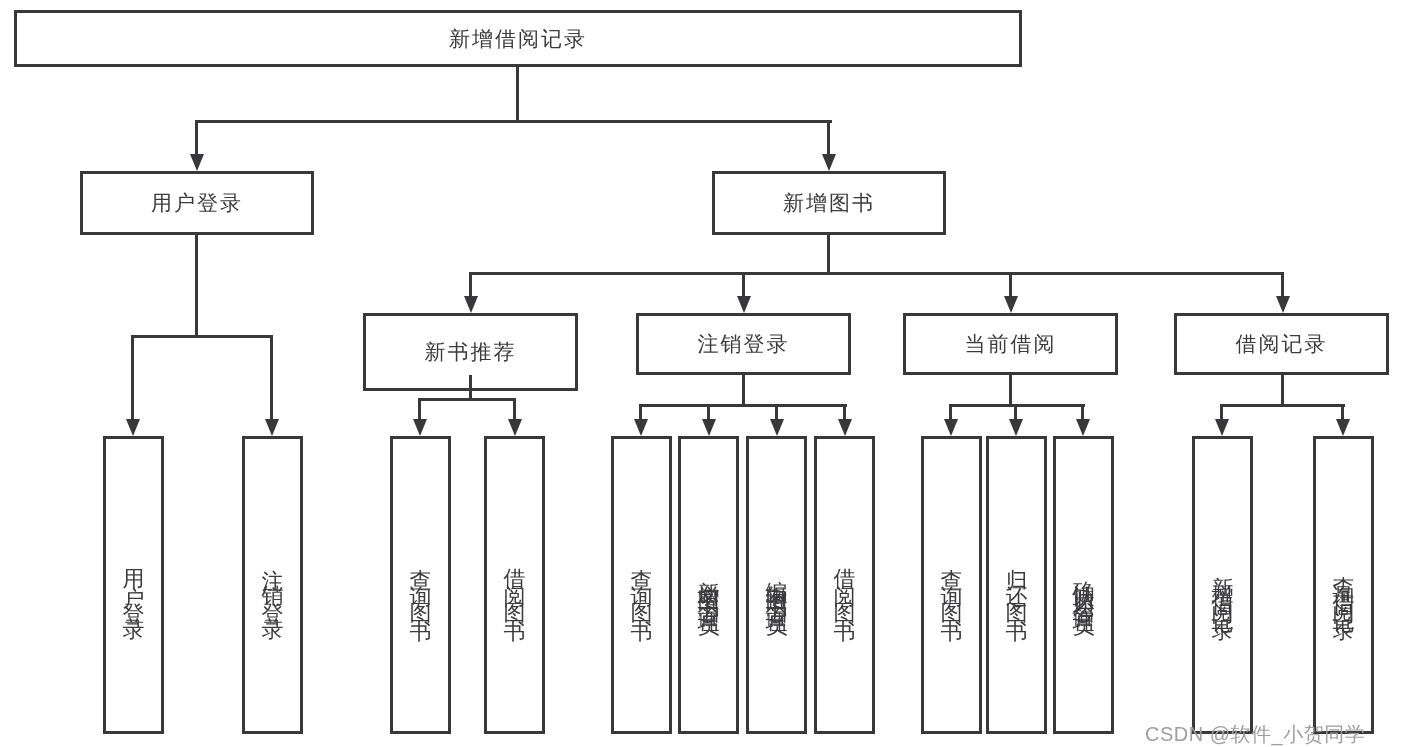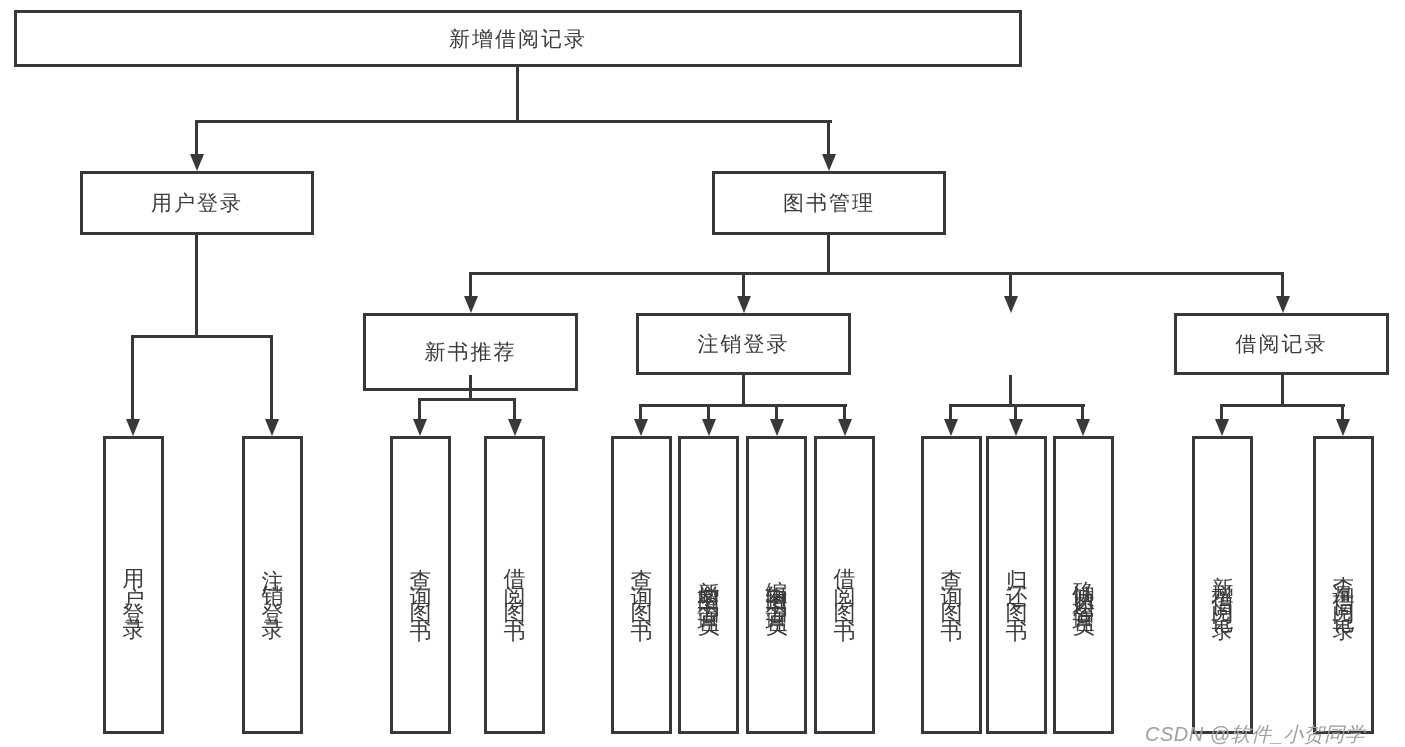--- a/index.html
+++ b/index.html
@@ -39,21 +39,20 @@
     border-top:17px solid #38383a;
   }
   .watermark{
     position:absolute;
     left:1145px;top:721px;
     font-size:20px;
     color:#9e9e9e;
     letter-spacing:0.5px;
     white-space:nowrap;
     z-index:10;
-    font-style:italic;
   }
 </style>
 </head>
 <body>
 
 <div class="canvas">
 
   <div class="box" style="left:14px;top:10px;width:1008px;height:57px;">
     <span class="hlabel">新增借阅记录</span>
   </div>
@@ -62,21 +61,21 @@
   <div class="line" style="left:195px;top:120px;width:637px;height:3px;"></div>
   <div class="line" style="left:195px;top:120px;width:3px;height:36px;"></div>
   <div class="arrow" style="left:190px;top:154px;"></div>
   <div class="line" style="left:827px;top:120px;width:3px;height:36px;"></div>
   <div class="arrow" style="left:822px;top:154px;"></div>
 
   <div class="box" style="left:80px;top:171px;width:234px;height:64px;">
     <span class="hlabel">用户登录</span>
   </div>
   <div class="box" style="left:712px;top:171px;width:234px;height:64px;">
-    <span class="hlabel">图书管理</span>
+    <span class="hlabel">新增图书</span>
   </div>
 
   <div class="line" style="left:195px;top:235px;width:3px;height:102px;"></div>
   <div class="line" style="left:131px;top:335px;width:142px;height:3px;"></div>
   <div class="line" style="left:131px;top:335px;width:3px;height:86px;"></div>
   <div class="arrow" style="left:126px;top:419px;"></div>
   <div class="line" style="left:270px;top:335px;width:3px;height:86px;"></div>
   <div class="arrow" style="left:265px;top:419px;"></div>
 
   <div class="line" style="left:827px;top:235px;width:3px;height:39px;"></div>
@@ -88,20 +87,23 @@
   <div class="line" style="left:1009px;top:272px;width:3px;height:26px;"></div>
   <div class="arrow" style="left:1004px;top:296px;"></div>
   <div class="line" style="left:1281px;top:272px;width:3px;height:26px;"></div>
   <div class="arrow" style="left:1276px;top:296px;"></div>
 
   <div class="box" style="left:363px;top:313px;width:215px;height:78px;">
     <span class="hlabel">新书推荐</span>
   </div>
   <div class="box" style="left:636px;top:313px;width:215px;height:62px;">
     <span class="hlabel">注销登录</span>
+  </div>
+  <div class="box" style="left:903px;top:313px;width:215px;height:62px;">
+    <span class="hlabel">当前借阅</span>
   </div>
   <div class="box" style="left:1174px;top:313px;width:215px;height:62px;">
     <span class="hlabel">借阅记录</span>
   </div>
 
   <div class="line" style="left:469px;top:375px;width:3px;height:25px;"></div>
   <div class="line" style="left:418px;top:398px;width:98px;height:3px;"></div>
   <div class="line" style="left:418px;top:398px;width:3px;height:23px;"></div>
   <div class="arrow" style="left:413px;top:419px;"></div>
   <div class="line" style="left:513px;top:398px;width:3px;height:23px;"></div>

